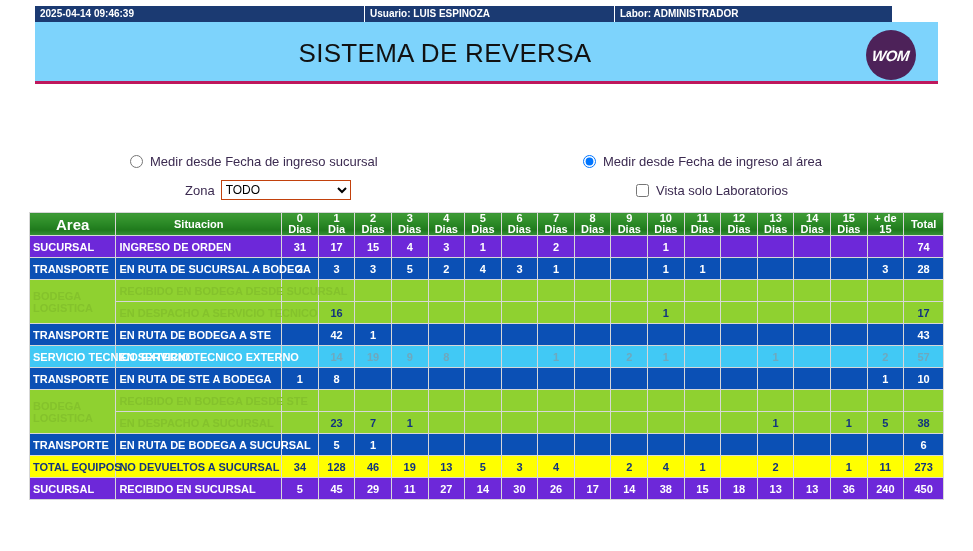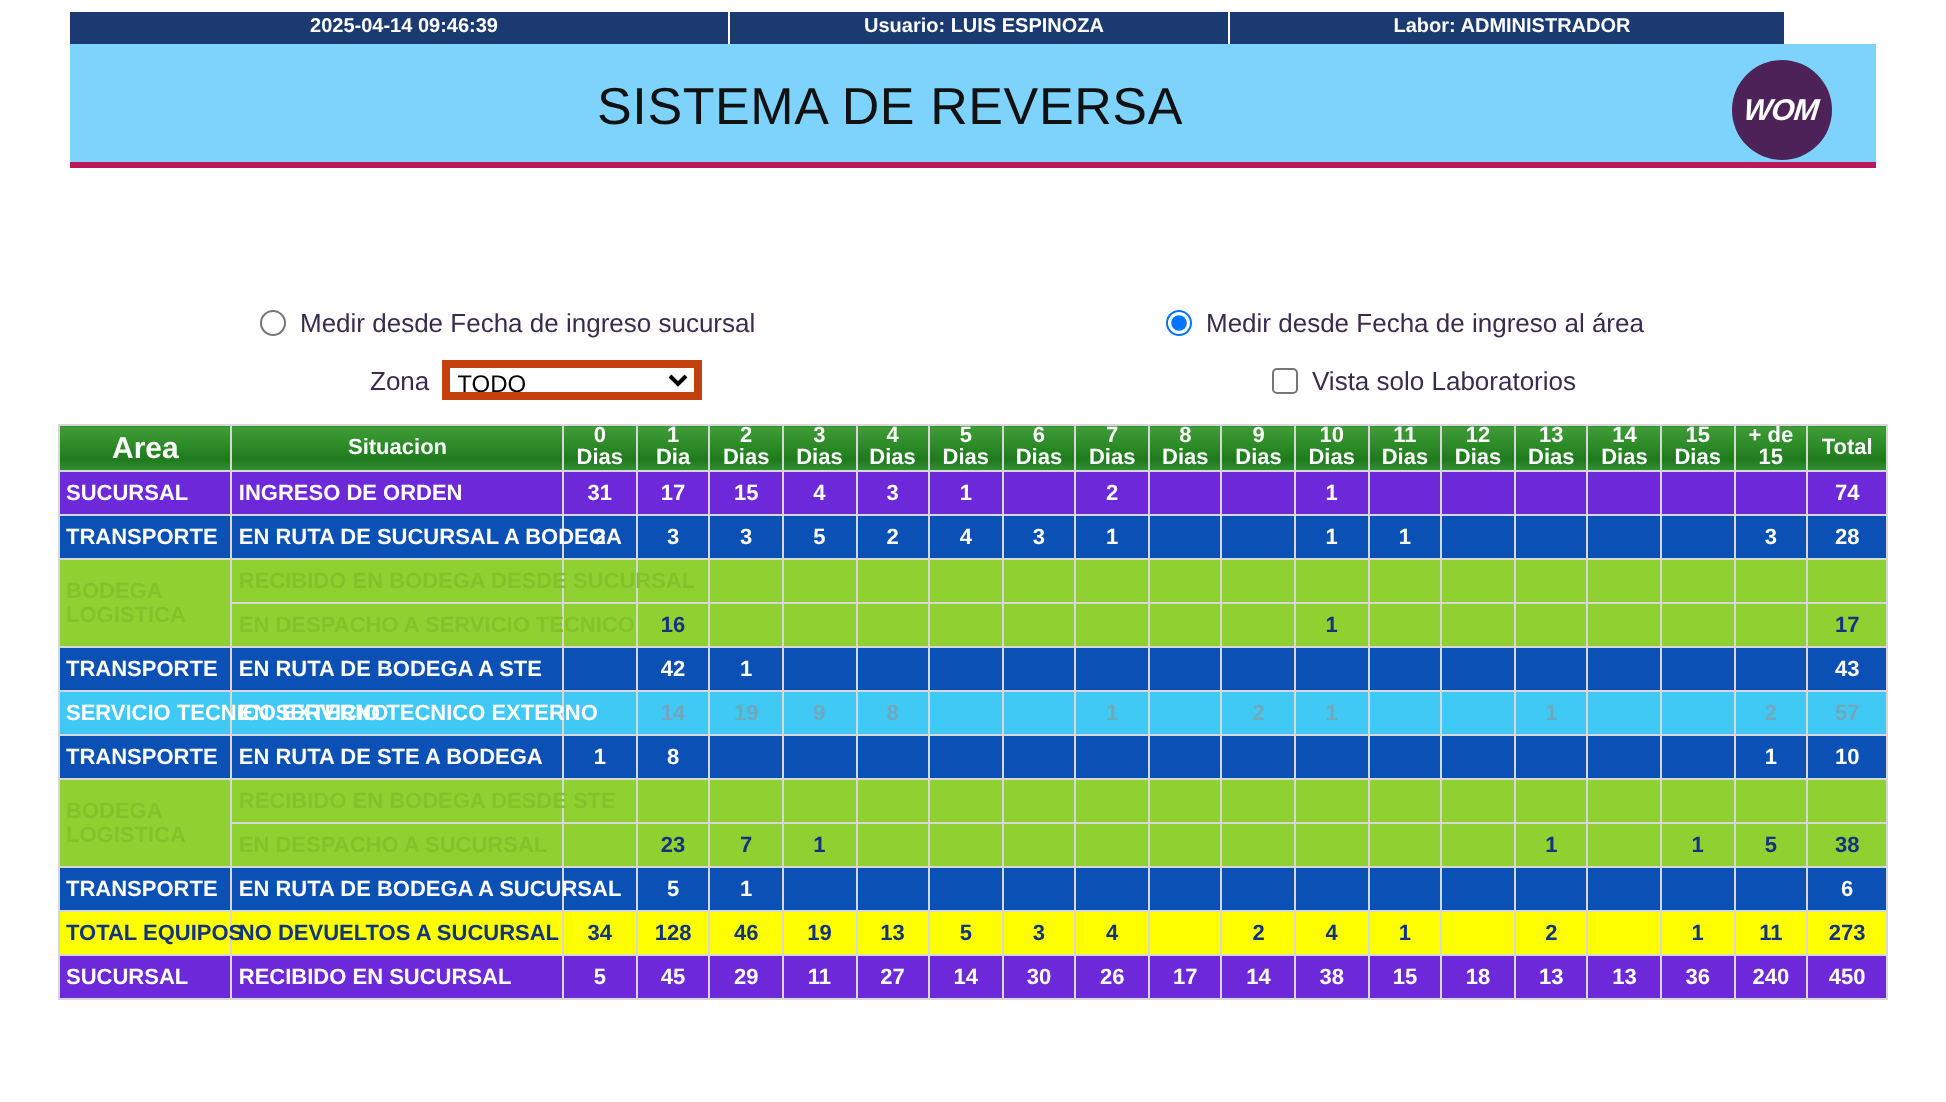--- a/index.html
+++ b/index.html
@@ -8,21 +8,21 @@
     width: 973px; height: 551px;
     background: #ffffff;
     font-family: "Liberation Sans", sans-serif;
     overflow: hidden;
   }
   .page { position: relative; width: 973px; height: 551px; background:#fff; }
 
   
   .topbar {
     position:absolute; left:35px; top:6px; width:857px; height:16px;
-    background:#1b3a72; display:flex; align-items:center;text-align:center;
+    background:#1b3a72; display:flex; align-items:center;
   }
   .topbar .cell {
     color:#ffffff; font-size:10px; font-weight:bold; padding-left:5px;
     height:16px; line-height:16px; white-space:nowrap; overflow:hidden;
   }
   .topbar .c1 { width:330px; border-right:1px solid #ffffff; }
   .topbar .c2 { width:250px; border-right:1px solid #ffffff; }
   .topbar .c3 { flex:1; }
 
   
@@ -73,21 +73,21 @@
   .opt-row { display:flex; align-items:center; height:22px; }
   .opt-row label, .opt-row .txt {
     font-size:13px; color:#3b2a50; margin-left:7px; white-space:nowrap;
   }
   input[type=radio], input[type=checkbox] { margin:0; }
   .zona-row { display:flex; align-items:center; height:24px; margin-top:6px; margin-left:55px; }
   .zona-row .lbl { font-size:13px; color:#3b2a50; margin-right:6px; }
   select.zona {
     width:130px; height:20px; font-size:12px;
     font-family:"Liberation Sans", sans-serif;
-    border:4px solid #c2410c; background:#ffffff; color:#000;
+    border:1px solid #c2410c; background:#ffffff; color:#000;
   }
   .chk-row { display:flex; align-items:center; height:24px; margin-top:6px; margin-left:53px; }
   .chk-row .txt { font-size:13px; color:#3b2a50; margin-left:7px; }
 
   
   .tbl-wrap { position:absolute; left:29px; top:212px; width:915px; }
   table.tat { border-collapse:collapse; width:915px; table-layout:fixed; }
   table.tat th, table.tat td {
     border:1px solid #d7d7d7;
     font-size:11px; font-weight:bold;

